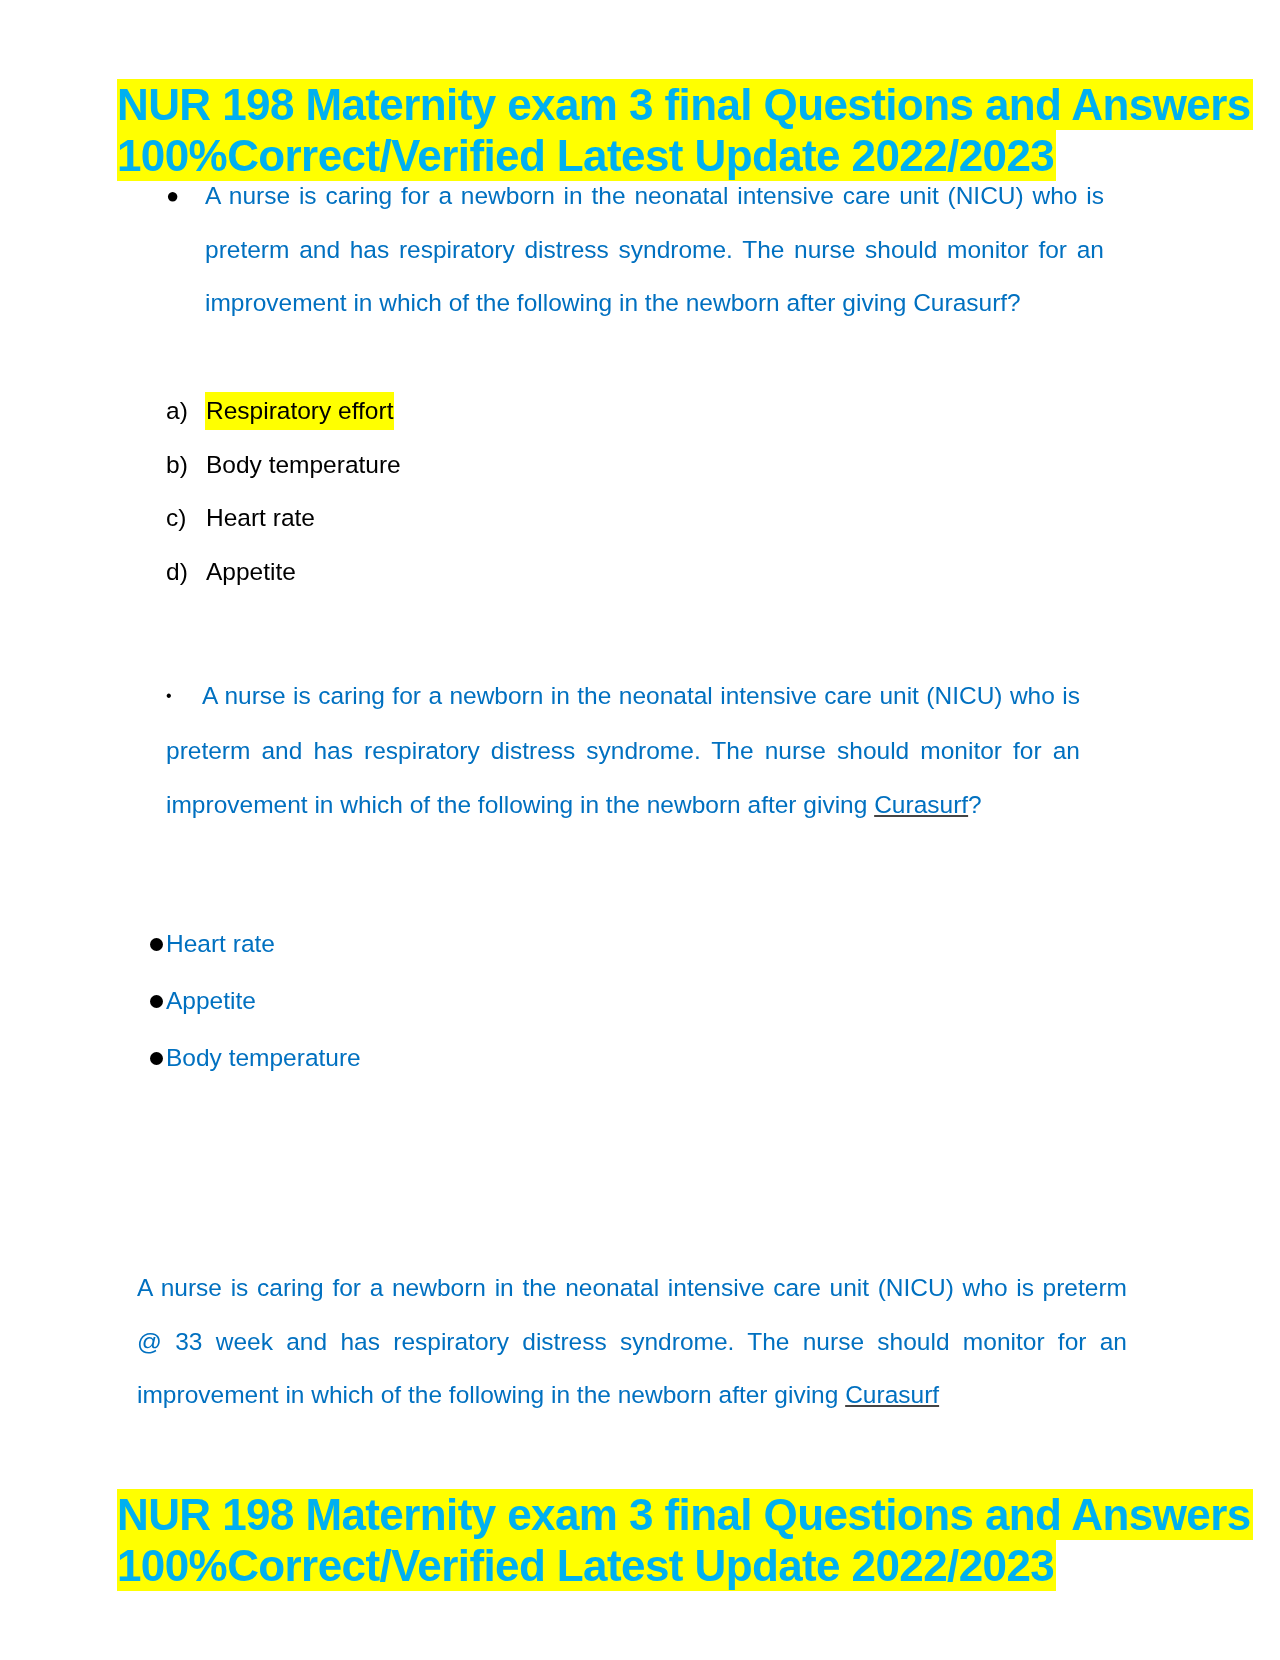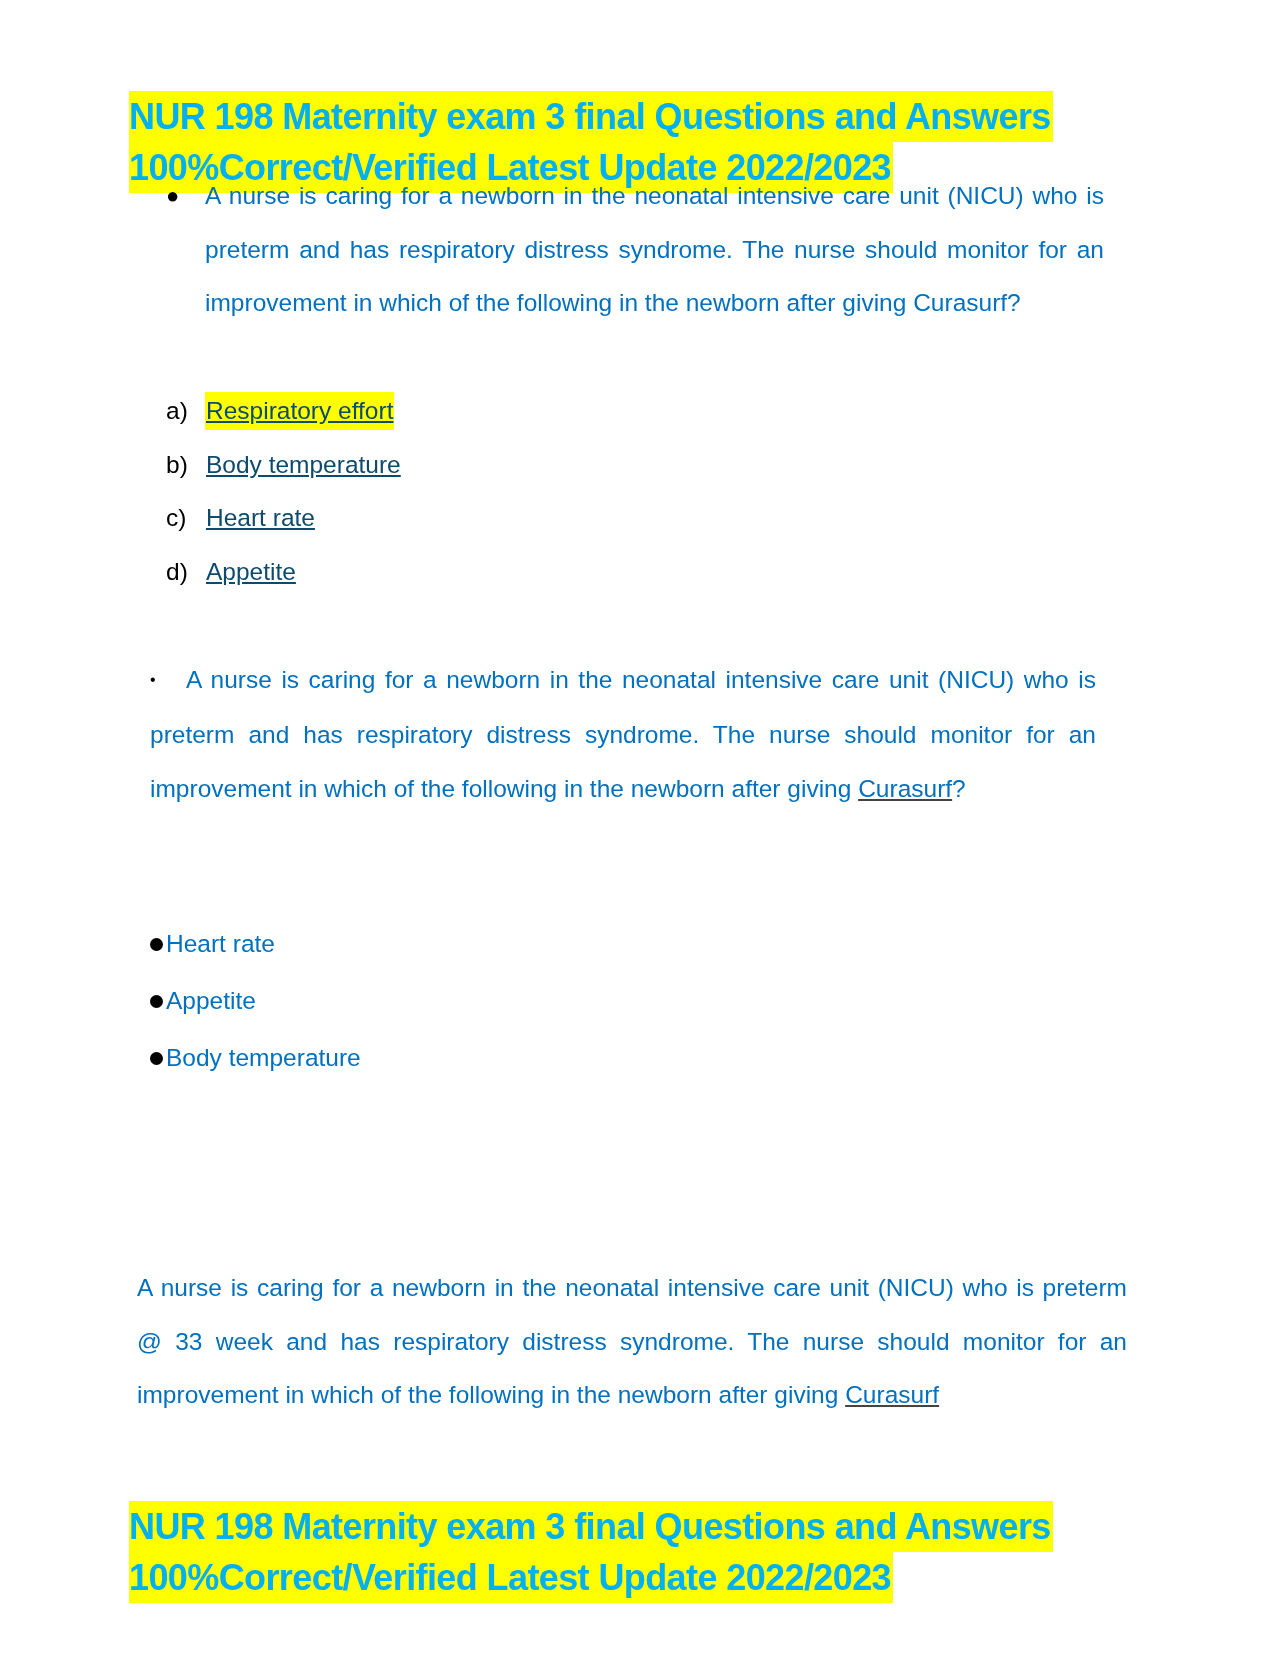--- a/index.html
+++ b/index.html
@@ -18,25 +18,25 @@
       position: absolute;
       left: 0; top: 0;
       width: 1280px;
       height: 1660px;
       background: #ffffff;
     }
     .doc-title {
       position: absolute;
       left: 113px;
       font-weight: bold;
-      font-size: 36px;
+      font-size: 44px;
       line-height: 51px;
       color: #00B0F0;
       letter-spacing: -0.6px;
-      margin: 16px;
+      margin: 4px;
     }
     .doc-title .hl-line {
       background: #FFFF00;
       display: inline-block;
       white-space: nowrap;
       padding-right: 2px;
     }
     .title-top { top: 75px; }
     .title-bottom { top: 1485px; }
 
@@ -92,23 +92,22 @@
     }
     .opt-list .opt-label {
       width: 39px;
       color: #000;
       font-size: 24.5px;
       line-height: 53.5px;
     }
     .opt-list .opt-text {
       font-size: 24.5px;
       line-height: 30px;
-      color: #0c4a6e;
+      color: #000000;
       padding: 4px 1px;
-      text-decoration: underline;
     }
 
     
     .q2 {
       position: absolute;
       left: 150px;
       top: 653px;
       width: 946px;
     }
     .q2 .para {
@@ -187,21 +186,21 @@
       <span class="opt-label">c)</span>
       <span class="opt-text">Heart rate</span>
     </li>
     <li>
       <span class="opt-label">d)</span>
       <span class="opt-text">Appetite</span>
     </li>
   </ul>
 
   <div class="q2 body-text">
-    <p class="para justified" style="margin:0;"><span class="small-bullet">•</span><span>A nurse is caring for a newborn in the neonatal intensive care unit (NICU) who is preterm and has respiratory distress syndrome. The nurse should monitor for an improvement in which of the following in the newborn after giving </span><a class="ul-link">Curasurf</a><span>?</span></p>
+    <p class="para justified" style="margin:16px;"><span class="small-bullet">•</span><span>A nurse is caring for a newborn in the neonatal intensive care unit (NICU) who is preterm and has respiratory distress syndrome. The nurse should monitor for an improvement in which of the following in the newborn after giving </span><a class="ul-link">Curasurf</a><span>?</span></p>
   </div>
   <ul class="bullet-list">
     <li>
       <span class="dot"></span>
       <span class="item-text">Heart rate</span>
     </li>
     <li>
       <span class="dot"></span>
       <span class="item-text">Appetite</span>
     </li>

